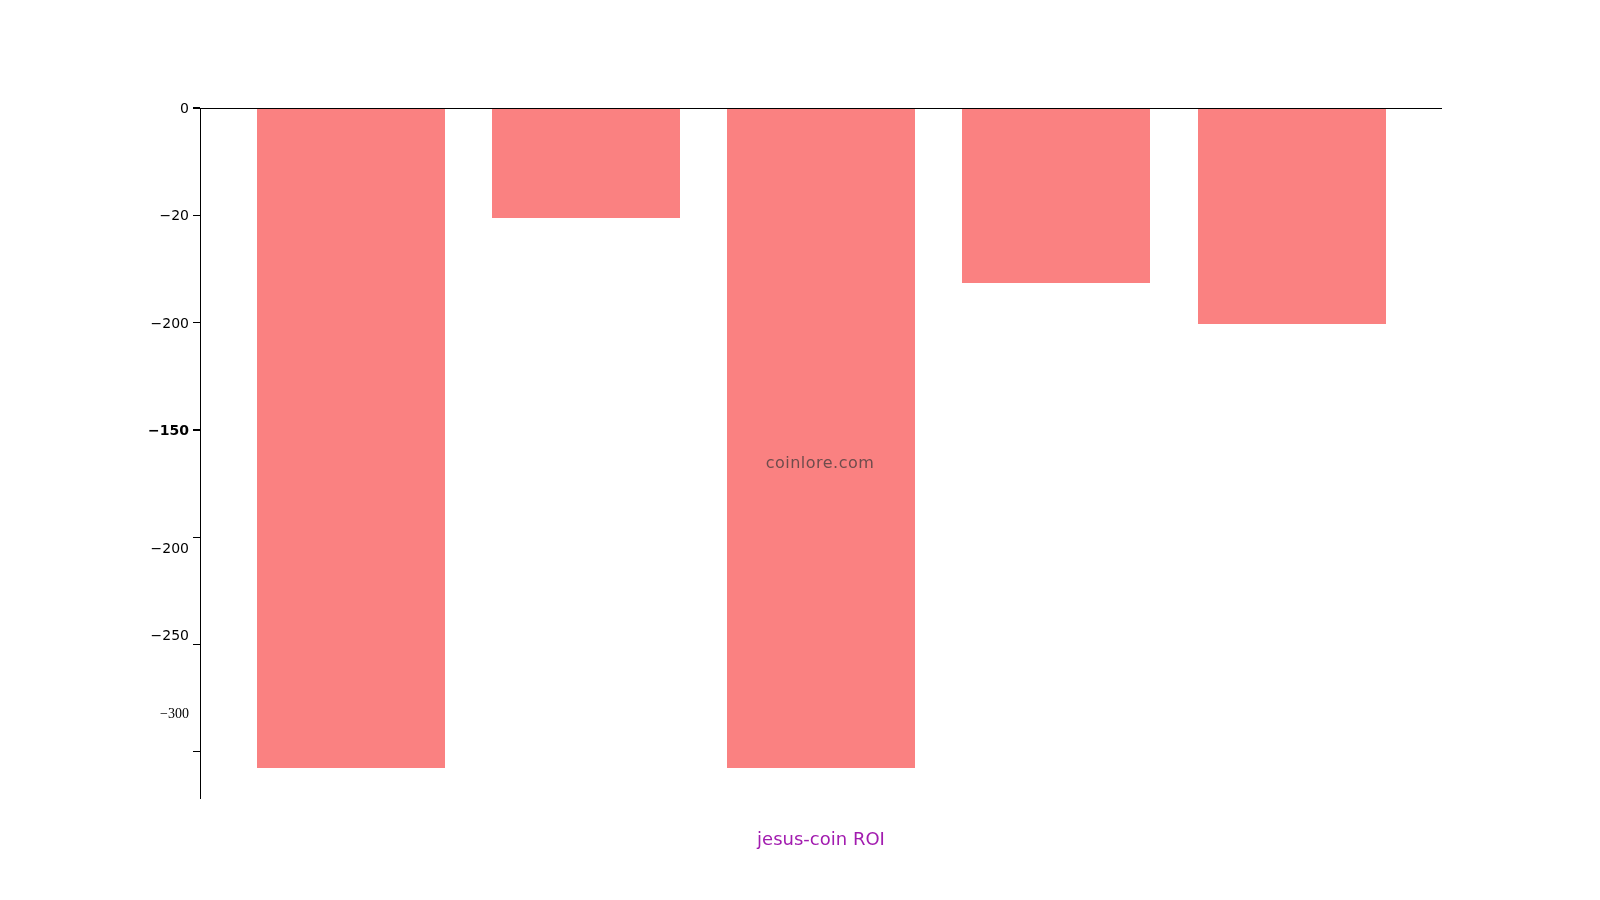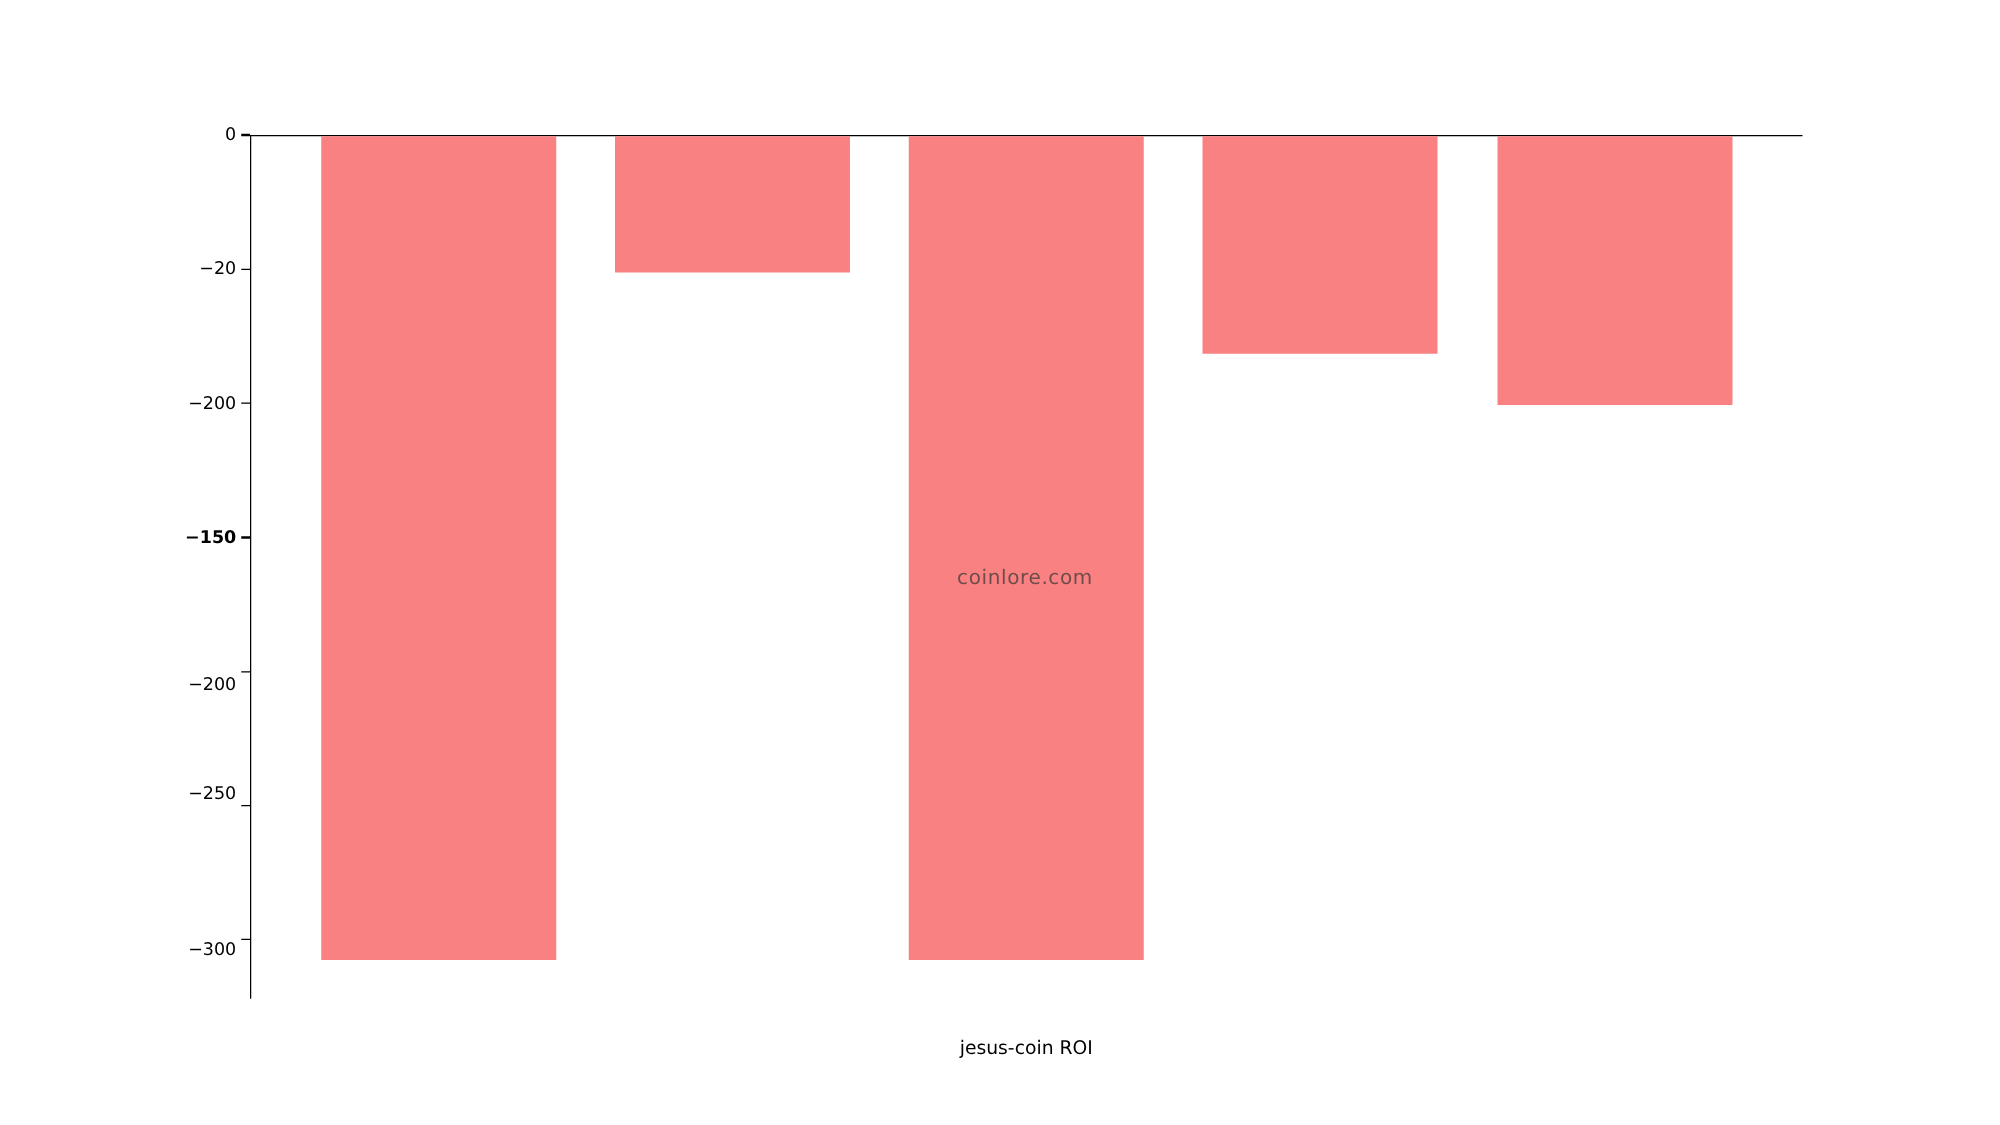--- a/index.html
+++ b/index.html
@@ -52,22 +52,22 @@
     position: absolute;
     font-size: 16px;
     letter-spacing: 0.5px;
     color: rgba(55, 55, 55, 0.72);
     transform: translate(-50%, -50%);
     white-space: nowrap;
     margin-top: 12px;
   }
   .x-axis-label {
     position: absolute;
-    font-size: 15px;
-    color: #000000;
+    font-size: 18px;
+    color: #a21caf;
     transform: translate(-50%, -50%);
     white-space: nowrap;
     text-align: right;
   }
 </style>
 </head>
 <body>
 
 <div class="canvas">
   <div class="plot-area">
@@ -80,21 +80,21 @@
         <div class="y-tick-label" style="left: 119px; top: 208.298px;">−20</div>
         <div class="y-tick-mark" style="left: 193px; top: 321.946px;"></div>
         <div class="y-tick-label" style="left: 119px; top: 315.596px;">−200</div>
         <div class="y-tick-mark" style="left: 193px; top: 429.244px;"></div>
         <div class="y-tick-label" style="left: 119px; top: 422.894px; font-weight: bold;">−150</div>
         <div class="y-tick-mark" style="left: 193px; top: 536.543px;"></div>
         <div class="y-tick-label" style="left: 119px; top: 541px;">−200</div>
         <div class="y-tick-mark" style="left: 193px; top: 643.841px;"></div>
         <div class="y-tick-label" style="left: 119px; top: 628px;">−250</div>
         <div class="y-tick-mark" style="left: 193px; top: 751.139px;"></div>
-        <div class="y-tick-label" style="left: 119px; top: 753px;">−300</div>
+        <div class="y-tick-label" style="left: 119px; top: 707px; font-family: Liberation Serif, serif;">−300</div>
       </div>
     <div id="bars-layer">
         <div class="bar" style="left: 256.5px; top: 109px; width: 188px; height: 658.811px; background: rgb(250, 129, 129);"></div>
         <div class="bar" style="left: 491.75px; top: 109px; width: 188px; height: 109.444px; background: rgb(250, 129, 129);"></div>
         <div class="bar" style="left: 727px; top: 109px; width: 188px; height: 658.811px; background: rgb(250, 129, 129);"></div>
         <div class="bar" style="left: 962.25px; top: 109px; width: 188px; height: 173.823px; background: rgb(250, 129, 129);"></div>
         <div class="bar" style="left: 1197.5px; top: 109px; width: 188px; height: 214.596px; background: rgb(250, 129, 129);"></div>
       </div>
     <div class="watermark" style="left: 820px; top: 450px;">coinlore.com</div>
     <div class="x-axis-label" style="left: 821px; top: 838px;">jesus-coin ROI</div>

